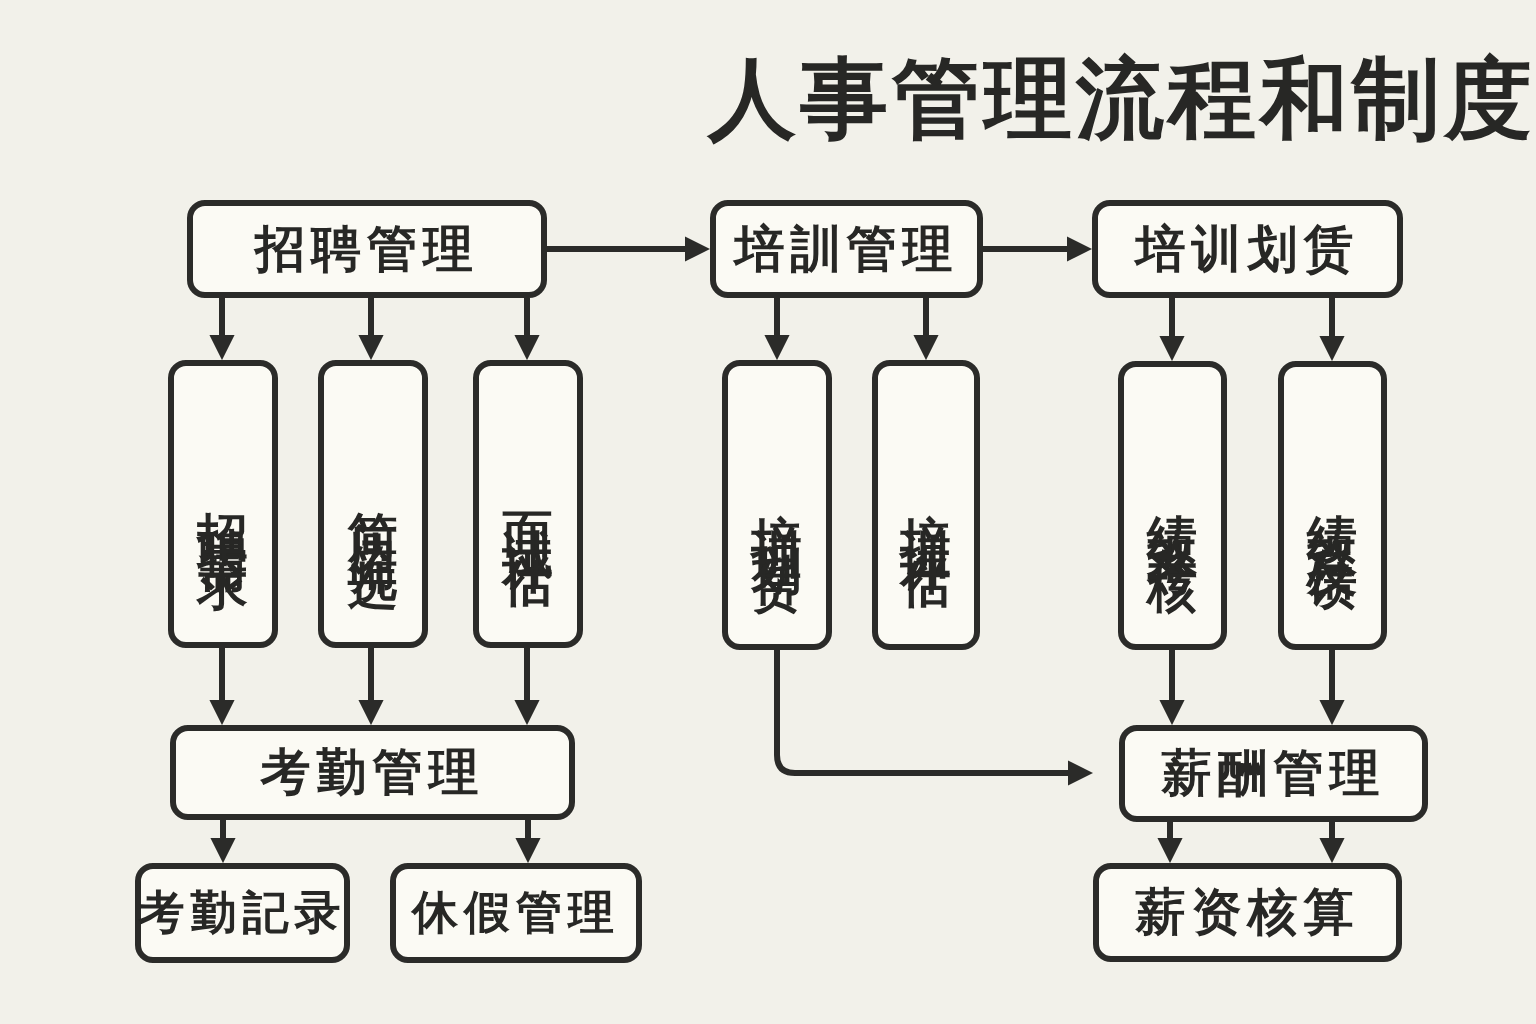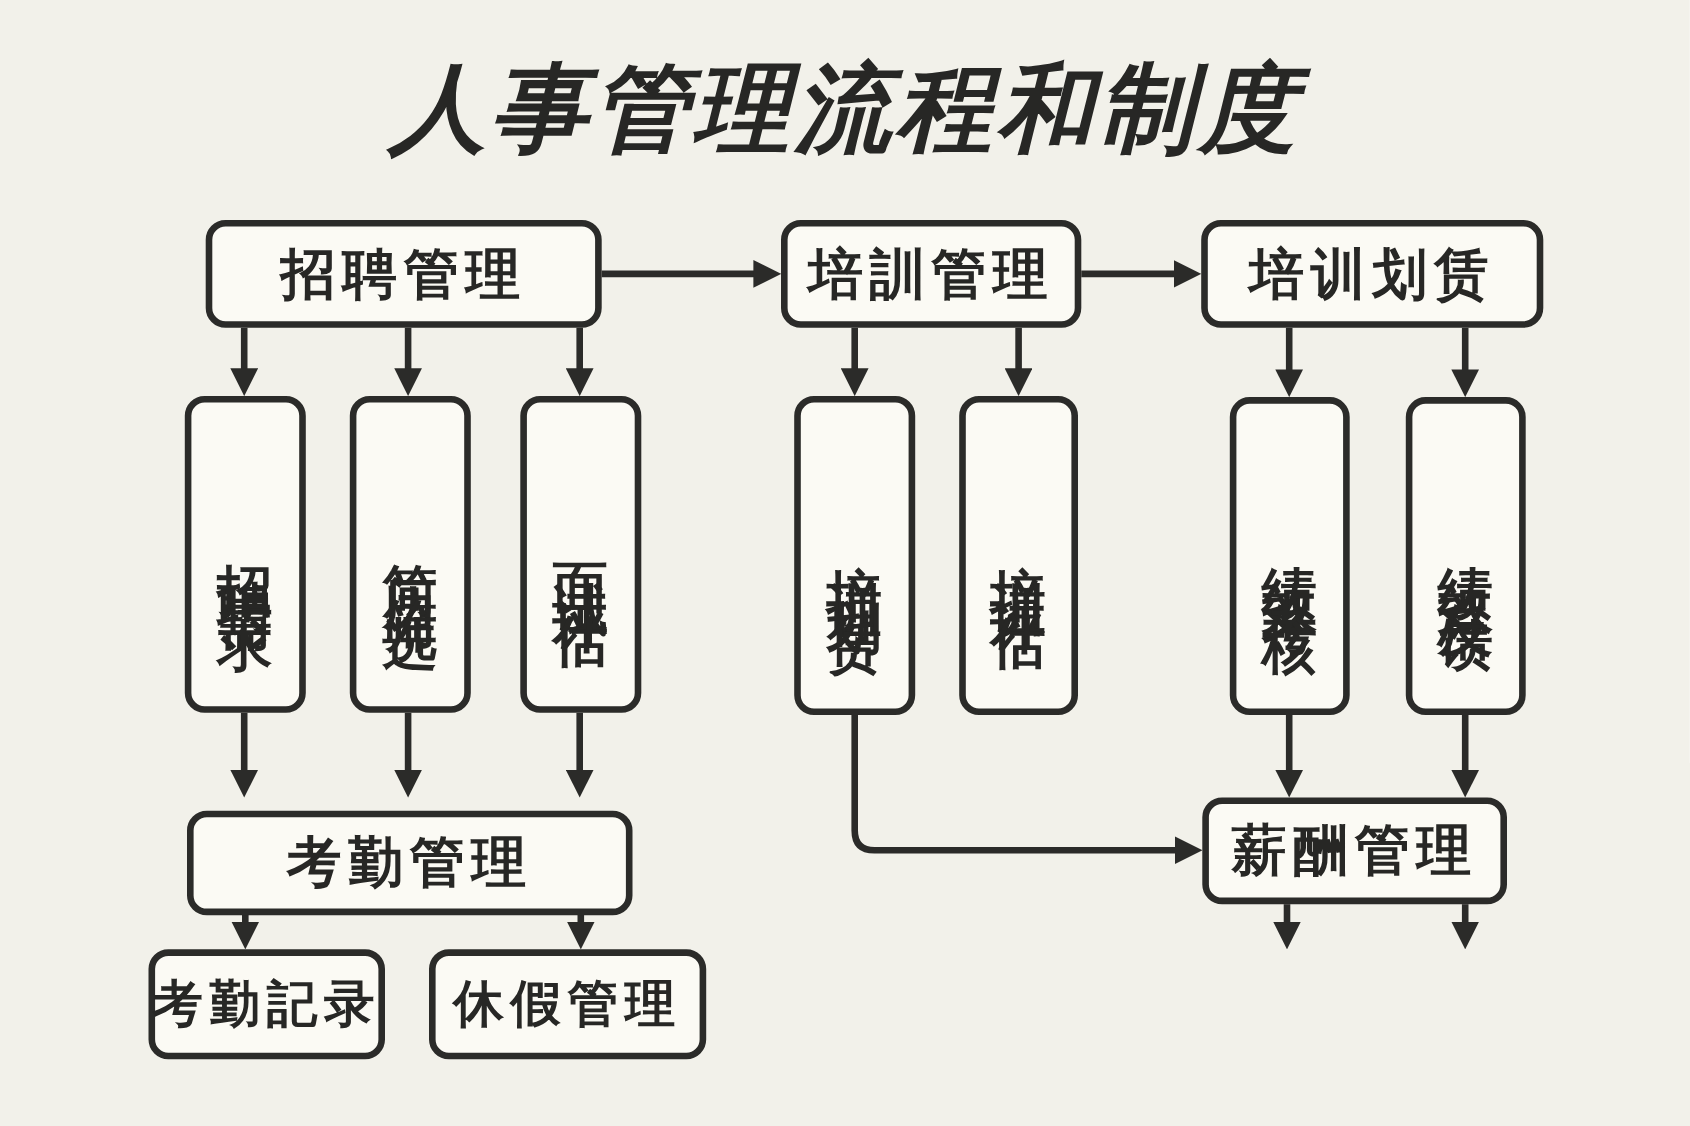--- a/index.html
+++ b/index.html
@@ -11,26 +11,25 @@
     font-family: "Liberation Sans", "DejaVu Sans", sans-serif;
     color: #26262    4;
     overflow: hidden;
   }
   .title {
     position: absolute;
     top: 40px;
     left: 0;
     width: 100%;
     margin: 0;
-    text-align: center;
+    text-align: right;
     font-size: 88px;
     font-weight: 900;
     letter-spacing: 4px;
     color: #272725;
-    font-style: italic;
   }
   .connectors {
     position: absolute;
     top: 0; left: 0;
     width: 1536px;
     height: 1024px;
   }
   .node {
     position: absolute;
     box-sizing: border-box;
@@ -130,27 +129,30 @@
     <span>培训评估</span>
   </div>
 
   <div class="node v" style="left:1118px; top:361px; width:109px; height:289px;">
     <span>绩效考核</span>
   </div>
   <div class="node v" style="left:1278px; top:361px; width:109px; height:289px;">
     <span>绩效反馈</span>
   </div>
 
-  <div class="node h" style="left:170px; top:725px; width:405px; height:95px;margin-top:12px;">
+  <div class="node h" style="left:170px; top:725px; width:405px; height:95px;">
     <span>考勤管理</span>
   </div>
   <div class="node h small" style="left:135px; top:863px; width:215px; height:100px;">
     <span>考勤記录</span>
   </div>
   <div class="node h small" style="left:390px; top:863px; width:252px; height:100px;">
     <span>休假管理</span>
   </div>
 
-  <div class="node h" style="left:1093px; top:725px; width:277px; height:97px;">
+  <div class="node h" style="left:1119px; top:725px; width:309px; height:97px;">
     <span>薪酬管理</span>
+  </div>
+  <div class="node h" style="left:1093px; top:863px; width:309px; height:99px;">
+    <span>薪资核算</span>
   </div>
 
 </div>
 
 </body></html>

